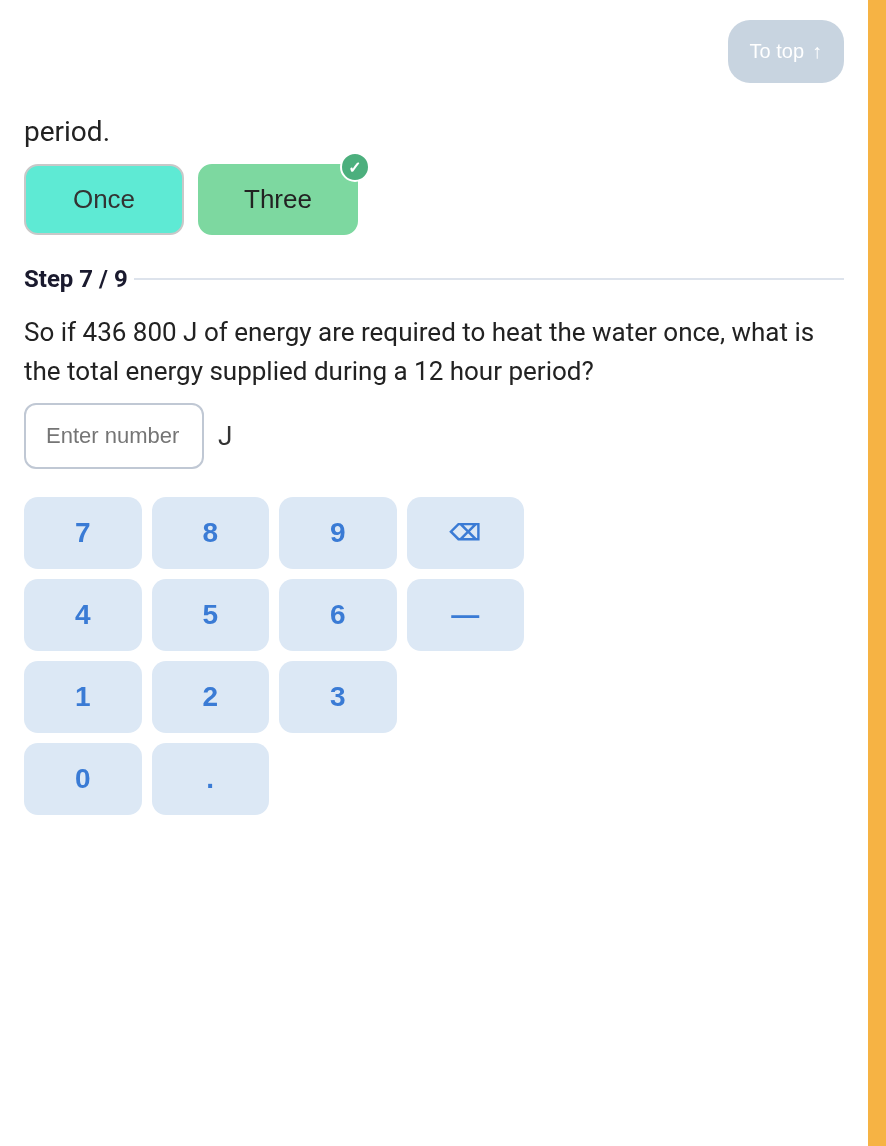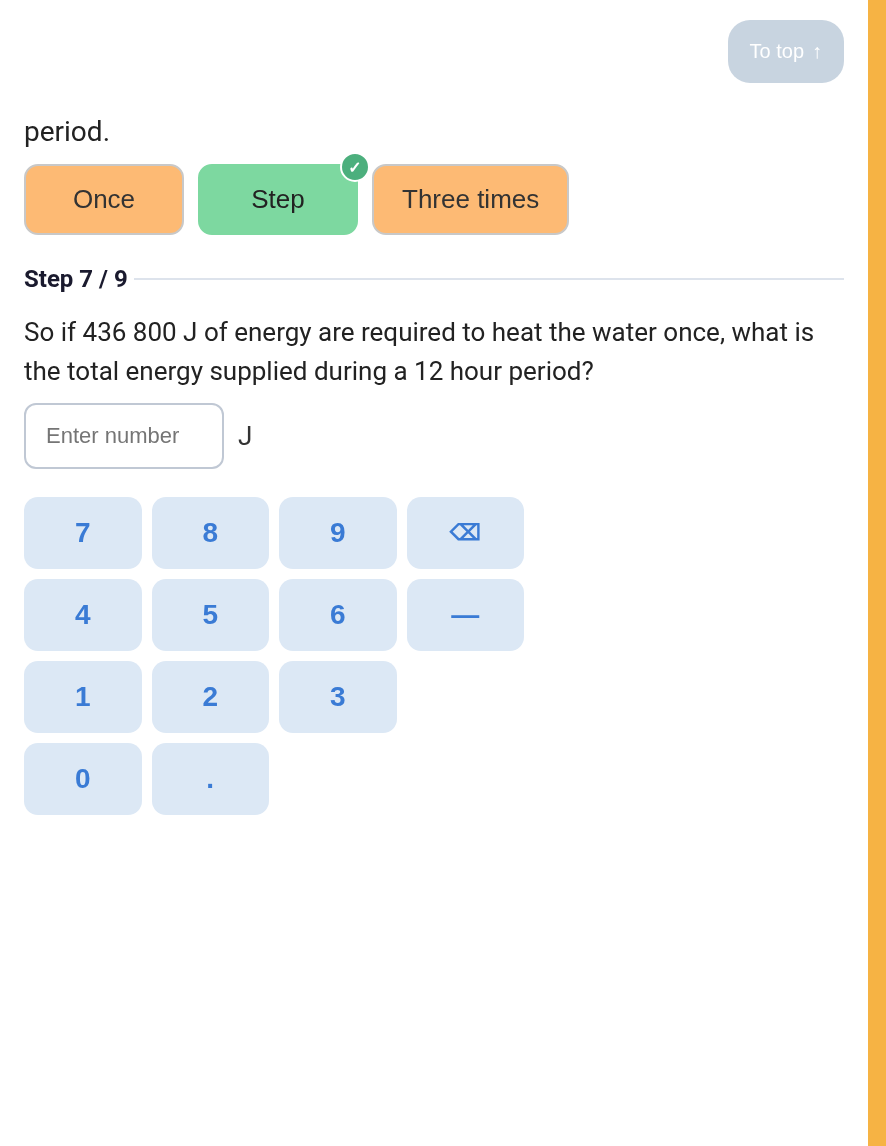--- a/index.html
+++ b/index.html
@@ -66,21 +66,21 @@
     .options-grid {
       display: flex;
       flex-wrap: wrap;
       gap: 14px;
       margin-bottom: 30px;
     }
 
     .option-btn {
       border: 2px solid #c8c8c8;
       border-radius: 14px;
-      background: #fdba74;
+      background: #5eead4;
       padding: 18px 28px;
       font-size: 26px;
       color: #333;
       cursor: pointer;
       position: relative;
       min-width: 160px;
     }
 
     .option-btn.selected {
       background: #7dd8a0;
@@ -143,21 +143,21 @@
       gap: 14px;
       margin-bottom: 28px;
     }
 
     .number-input {
       border: 2px solid #c0c8d4;
       border-radius: 12px;
       padding: 18px 20px;
       font-size: 22px;
       color: #999;
-      width: 200px;
+      width: 180px;
       outline: none;
       background: #fff;
     }
 
     .unit-label {
       font-size: 26px;
       color: #333;
       font-weight: 400;
     }
 
@@ -226,25 +226,22 @@
     </button>
   </div>
 
   <div class="period-text">period.</div>
 
   <div class="options-grid">
     <button class="option-btn">
       <span>Once</span>
     </button>
     <button class="option-btn selected">
-      <span>Step</span>
+      <span>Three</span>
       <span class="check-badge">✓</span>
-    </button>
-    <button class="option-btn">
-      <span>Three times</span>
     </button>
   </div>
 
   <div class="step-section">
     <div class="step-header">
       <span class="step-label">Step 7 / 9</span>
       <div class="step-divider"></div>
     </div>
 
     <p class="question-text">So if 436 800 J of energy are required to heat the water once, what is the total energy supplied during a 12 hour period?</p>

